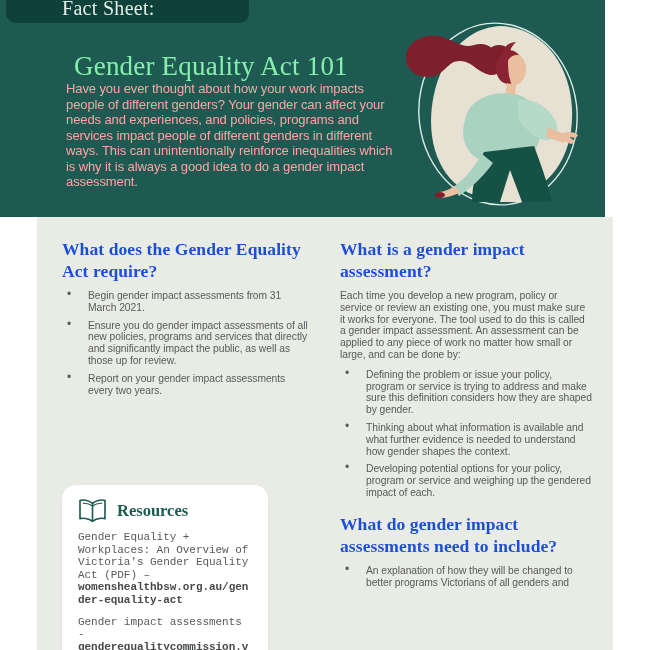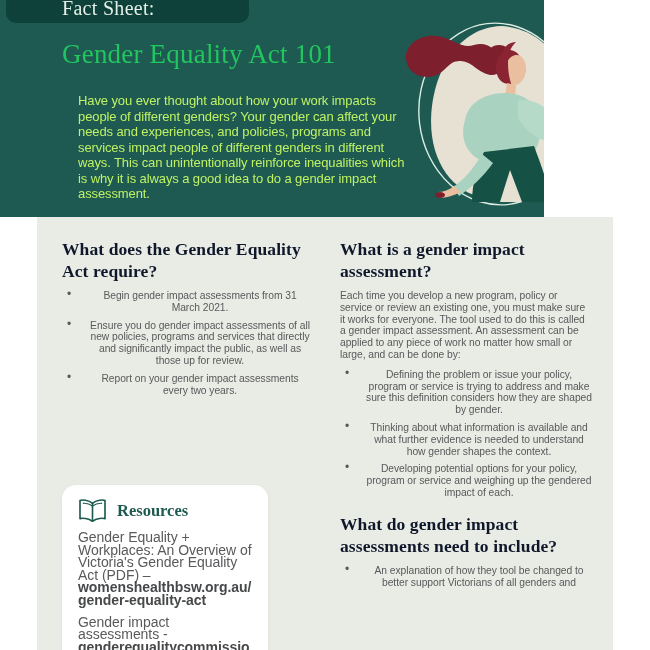--- a/index.html
+++ b/index.html
@@ -1,48 +1,48 @@
 <!DOCTYPE html>
 <html><head>
 <meta charset="utf-8">
 <style>
   html,body{margin:0;padding:0;width:650px;height:650px;overflow:hidden;background:#ffffff;
     font-family:"Liberation Sans",sans-serif;}
   .page{position:relative;width:650px;height:650px;background:#ffffff;}
 
   
-  .hero{position:absolute;left:0;top:0;width:544px;height:217px;background:#1e5952;overflow:hidden;}
+  .hero{position:absolute;left:0;top:0;width:605px;height:217px;background:#1e5952;overflow:hidden;}
   .fact-tab{position:absolute;left:6px;top:-17px;width:243px;height:40px;background:#0d4139;
     border-radius:10px;display:flex;align-items:flex-end;padding:0 0 5px 56px;box-sizing:border-box;}
   .fact-tab span{font-family:"Liberation Serif",serif;font-size:20px;line-height:1;color:#e3efe7;letter-spacing:.3px;}
-  .hero-title{position:absolute;left:62px;top:39px;margin:0;font-family:"Liberation Serif",serif;
-    font-weight:500;font-size:27px;line-height:30px;color:#22c55e;letter-spacing:.2px;}
-  .hero-intro{position:absolute;left:62px;top:77px;width:334px;margin:16px;font-size:13px;
-    line-height:15.5px;color:#bef264;letter-spacing:-.1px;}
+  .hero-title{position:absolute;left:62px;top:39px;margin:12px;font-family:"Liberation Serif",serif;
+    font-weight:500;font-size:27px;line-height:30px;color:#86efac;letter-spacing:.2px;}
+  .hero-intro{position:absolute;left:62px;top:77px;width:334px;margin:4px;font-size:13px;
+    line-height:15.5px;color:#fca5a5;letter-spacing:-.1px;}
   .illus{position:absolute;left:398px;top:6px;width:196px;height:202px;}
 
   
   .panel{position:absolute;left:37px;top:217px;width:576px;height:433px;background:#e9ece5;}
   .col-left{position:absolute;left:25px;top:21px;width:250px;}
   .col-right{position:absolute;left:303px;top:21px;width:252px;}
   .panel h2{margin:0 0 8px 0;font-family:"Liberation Serif",serif;font-weight:600;
-    font-size:17.5px;line-height:22px;color:#0f172a;letter-spacing:.1px;}
+    font-size:17.5px;line-height:22px;color:#1d4ed8;letter-spacing:.1px;}
   .panel h2.second{margin-top:14px;}
   .body-text{margin:0 0 8px 0;font-size:10.3px;line-height:11.8px;color:#58595b;letter-spacing:-.05px;}
-  ul.bullets{list-style:none;margin:0;padding:0;text-align:center;}
+  ul.bullets{list-style:none;margin:0;padding:0;}
   ul.bullets li{position:relative;padding-left:26px;margin:0 0 6px 0;font-size:10.3px;
     line-height:11.8px;color:#58595b;letter-spacing:-.05px;}
   ul.bullets li::before{content:"\2022";position:absolute;left:5px;top:-1px;color:#58595b;font-size:12px;}
 
   
   .resources-card{position:absolute;left:25px;top:268px;width:206px;box-sizing:border-box;
     background:#ffffff;border-radius:14px;padding:13px 16px 6px 16px;box-shadow:0 1px 3px rgba(40,60,55,.08);}
   .res-head{display:flex;align-items:center;gap:10px;margin-bottom:8px;}
   .res-title{font-family:"Liberation Serif",serif;font-weight:600;font-size:16.5px;color:#1d5a50;}
-  .res-item{margin:0 0 9px 0;font-size:14px;line-height:12.6px;color:#595a5c;letter-spacing:-.05px;}
+  .res-item{margin:0 0 9px 0;font-size:11px;line-height:12.6px;color:#595a5c;letter-spacing:-.05px;font-family:Liberation Mono, monospace;}
   .res-link{font-weight:700;color:#46484a;text-decoration:none;overflow-wrap:break-word;}
 </style>
 </head>
 <body>
 
 <div class="page">
 
   <header class="hero">
     <div class="fact-tab">
       <span>Fact Sheet:</span>
@@ -110,18 +110,18 @@
     <section class="col-right">
       <h2>What is a gender impact assessment?</h2>
       <p class="body-text">Each time you develop a new program, policy or service or review an existing one, you must make sure it works for everyone. The tool used to do this is called a gender impact assessment. An assessment can be applied to any piece of work no matter how small or large, and can be done by:</p>
       <ul class="bullets">
         <li>Defining the problem or issue your policy, program or service is trying to address and make sure this definition considers how they are shaped by gender.</li>
         <li>Thinking about what information is available and what further evidence is needed to understand how gender shapes the context.</li>
         <li>Developing potential options for your policy, program or service and weighing up the gendered impact of each.</li>
       </ul>
       <h2 class="second">What do gender impact assessments need to include?</h2>
       <ul class="bullets">
-        <li>An explanation of how they tool be changed to better support Victorians of all genders and</li>
+        <li>An explanation of how they will be changed to better programs Victorians of all genders and</li>
       </ul>
     </section>
 
   </main>
 </div>
 
 </body></html>

